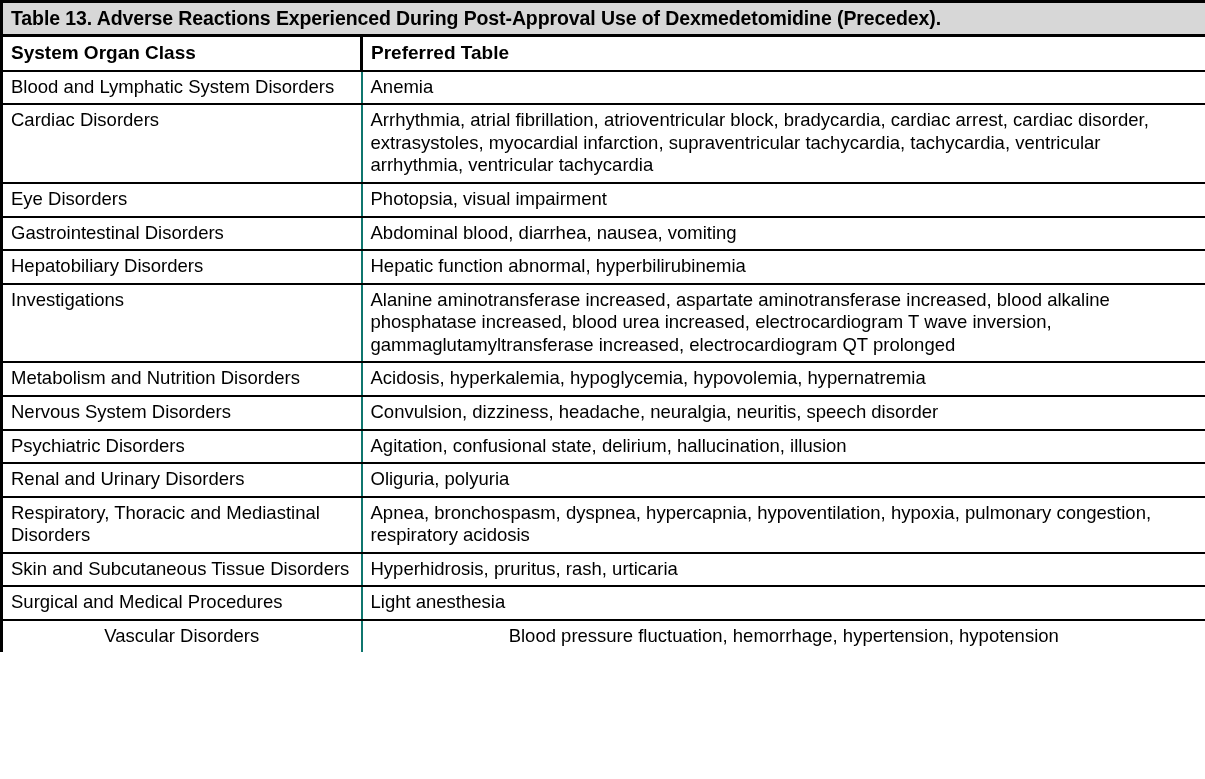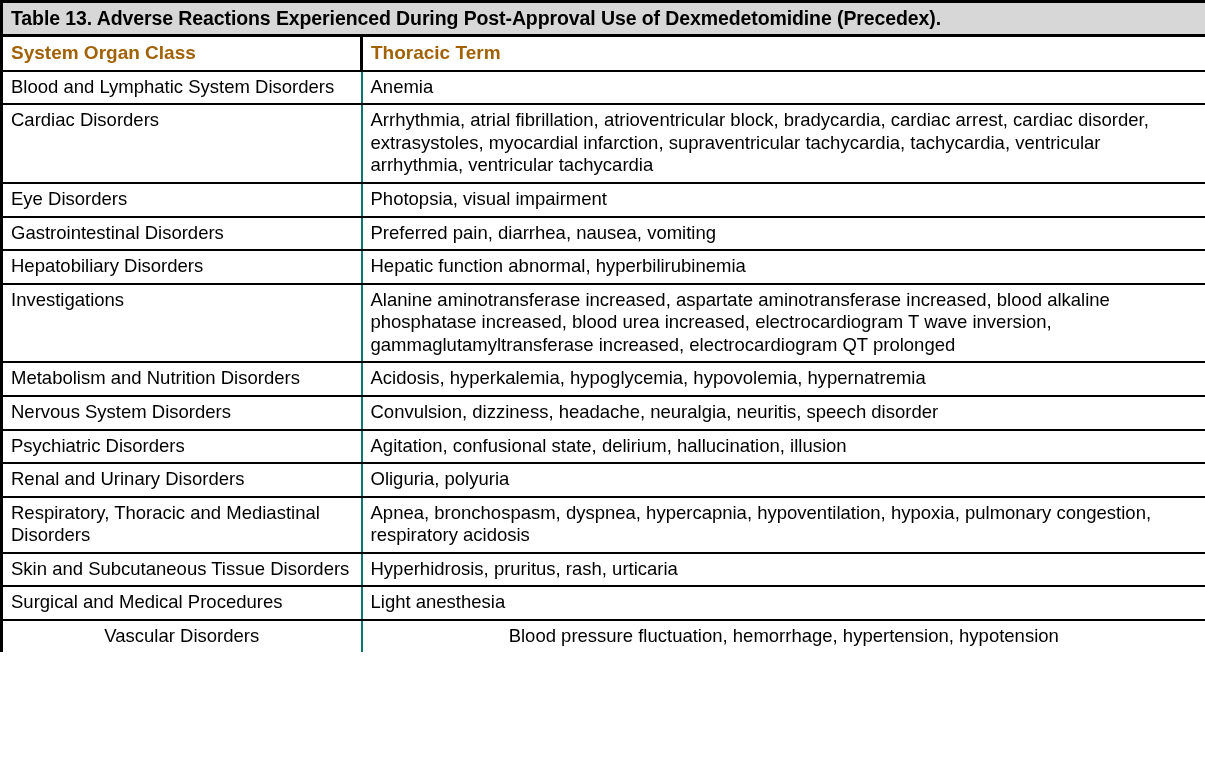--- a/index.html
+++ b/index.html
@@ -46,21 +46,21 @@
   
   tr.header-row td {
     font-weight: bold;
     font-size: 19px;
     line-height: 1.2;
     padding: 5px 8px 5px 8px;
     border-left: 3px solid #000000;
     border-right: 3px solid #000000;
     border-bottom: 2px solid #000000;
     vertical-align: top;
-    color: #a16207;
+    color: #000000;
   }
   tr.header-row td.cell-soc {
     border-right: 2px solid #000000;
   }
 
   
   tr.data-row td {
     font-size: 18.5px;
     line-height: 1.22;
     padding: 4px 8px 5px 8px;
@@ -89,38 +89,38 @@
     <colgroup>
       <col class="c1">
       <col class="c2">
     </colgroup>
     <tbody>
       <tr class="title-row">
         <td colspan="2">Table 13. Adverse Reactions Experienced During Post-Approval Use of Dexmedetomidine (Precedex).</td>
       </tr>
       <tr class="header-row">
         <td class="cell-soc">System Organ Class</td>
-        <td class="cell-pt">Thoracic Term</td>
+        <td class="cell-pt">Preferred Table</td>
       </tr>
 
     <tr class="data-row">
           <td class="cell-soc">Blood and Lymphatic System Disorders</td>
           <td class="cell-pt">Anemia</td>
         </tr>
         <tr class="data-row">
           <td class="cell-soc">Cardiac Disorders</td>
           <td class="cell-pt">Arrhythmia, atrial fibrillation, atrioventricular block, bradycardia, cardiac arrest, cardiac disorder, extrasystoles, myocardial infarction, supraventricular tachycardia, tachycardia, ventricular arrhythmia, ventricular tachycardia</td>
         </tr>
         <tr class="data-row">
           <td class="cell-soc">Eye Disorders</td>
           <td class="cell-pt">Photopsia, visual impairment</td>
         </tr>
         <tr class="data-row">
           <td class="cell-soc">Gastrointestinal Disorders</td>
-          <td class="cell-pt">Preferred pain, diarrhea, nausea, vomiting</td>
+          <td class="cell-pt">Abdominal blood, diarrhea, nausea, vomiting</td>
         </tr>
         <tr class="data-row">
           <td class="cell-soc">Hepatobiliary Disorders</td>
           <td class="cell-pt">Hepatic function abnormal, hyperbilirubinemia</td>
         </tr>
         <tr class="data-row">
           <td class="cell-soc">Investigations</td>
           <td class="cell-pt">Alanine aminotransferase increased, aspartate aminotransferase increased, blood alkaline phosphatase increased, blood urea increased, electrocardiogram T wave inversion, gammaglutamyltransferase increased, electrocardiogram QT prolonged</td>
         </tr>
         <tr class="data-row">

